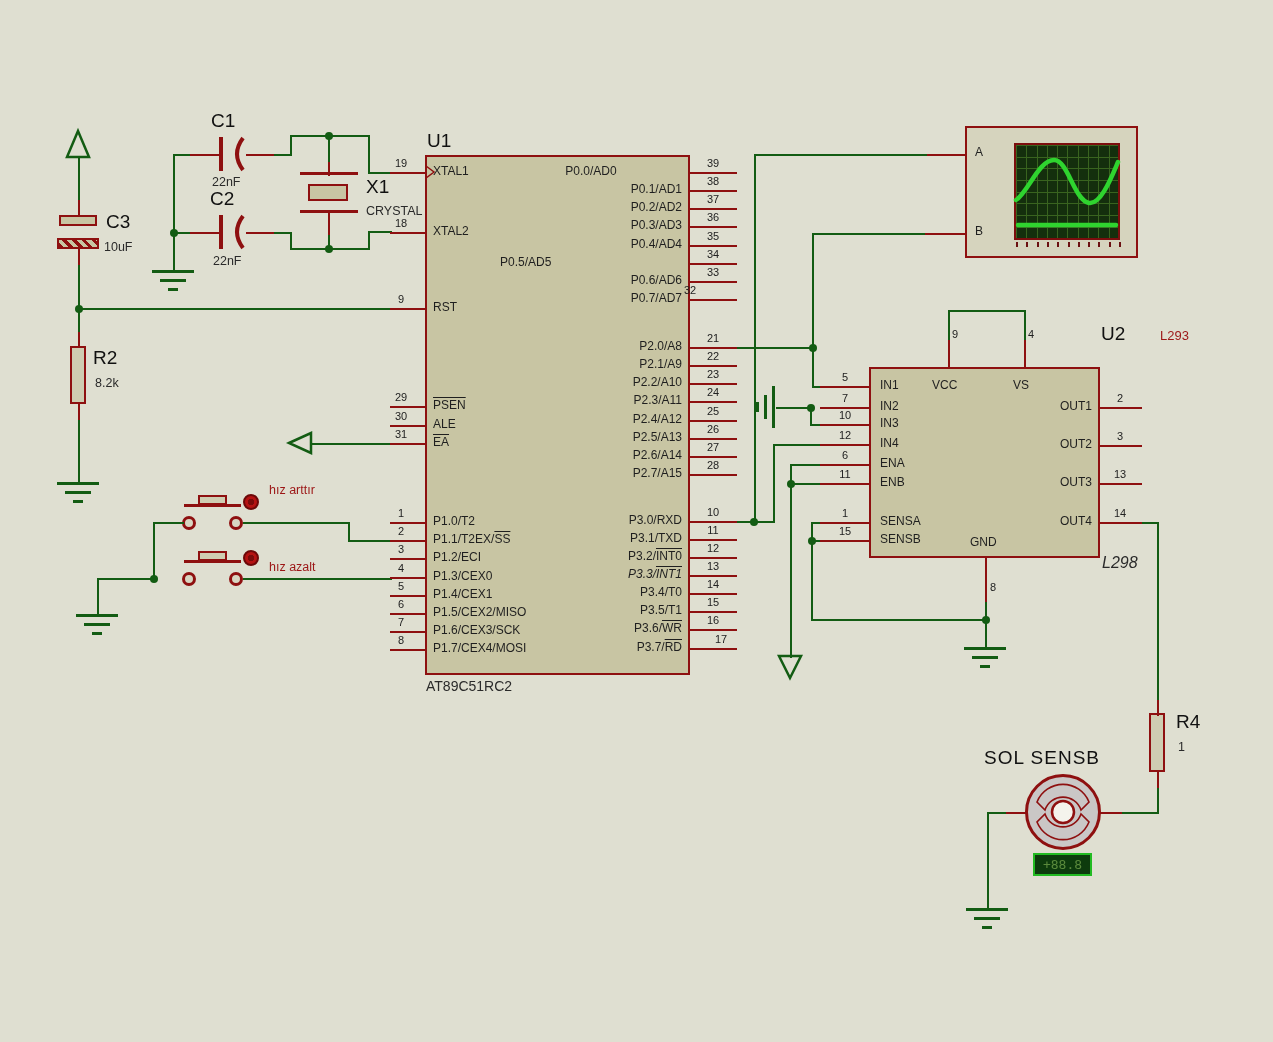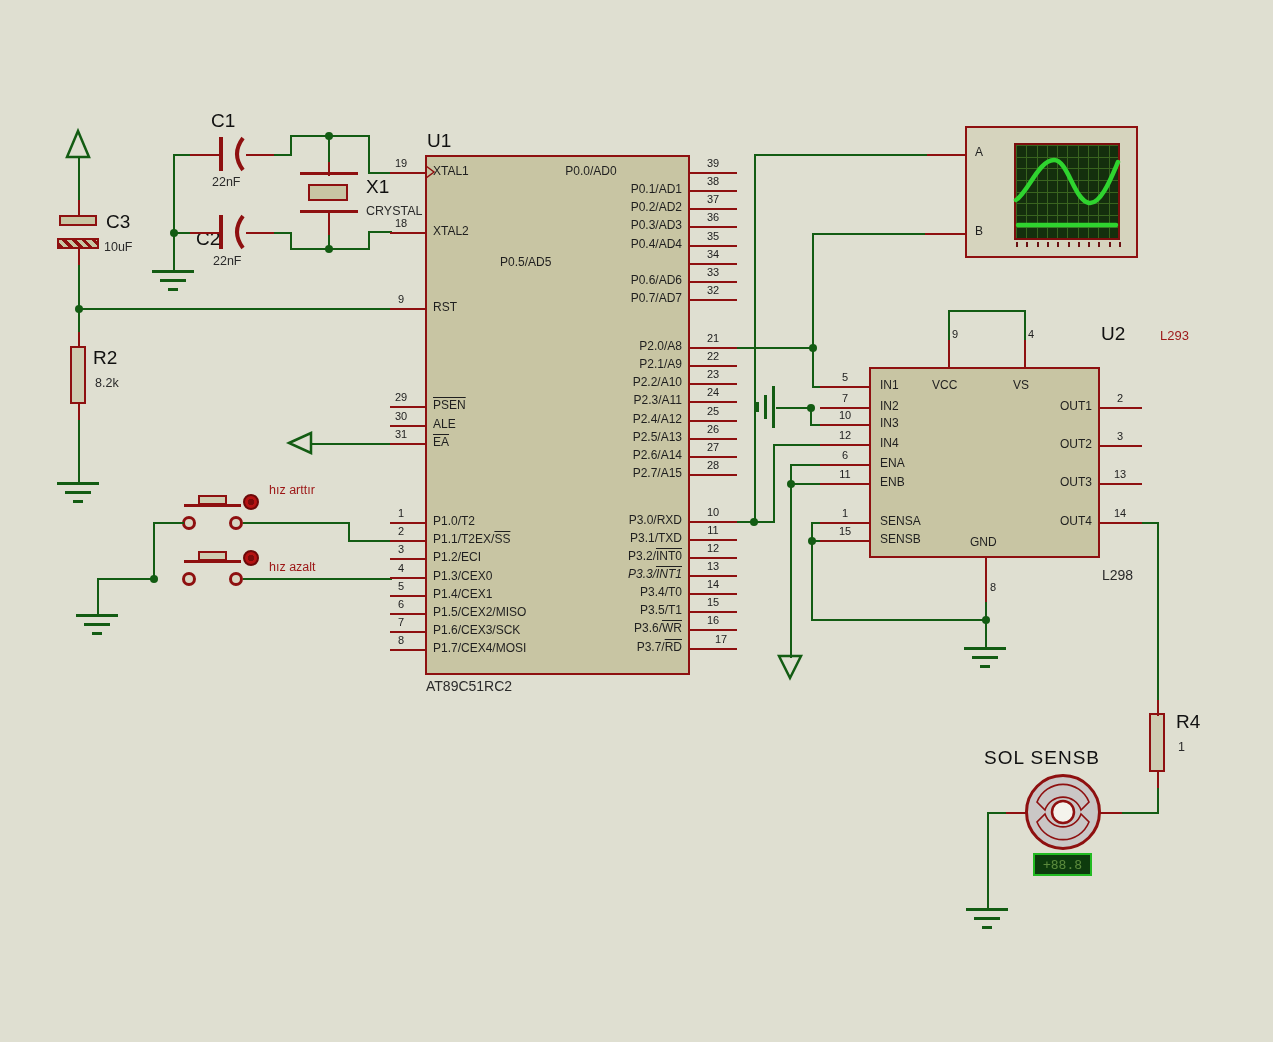--- a/index.html
+++ b/index.html
@@ -47,40 +47,40 @@
   <div class="ref" style="left:427px;top:131px;">U1</div>
   <div class="val" style="left:426px;top:679px;font-size:14px;">AT89C51RC2</div>
 
   <svg style="left:426px;top:166px;" width="10" height="12">
     <polygon points="0,0 8,6 0,12" fill="none" stroke="#8e1010" stroke-width="1.5"></polygon>
   </svg>
 
   <div class="chip" style="left:869px;top:367px;width:231px;height:191px;"></div>
   <div class="ref" style="left:1101px;top:324px;">U2</div>
   <div class="rlabel" style="left:1160px;top:329px;font-size:13px;">L293</div>
-  <div class="val" style="left:1102px;top:568px;font-size:14px;">L298</div>
+  <div class="val" style="left:1102px;top:556px;font-size:16px;font-style:italic;">L298</div>
 
   <div class="lead" style="left:300px;top:172px;width:58px;height:3px;"></div>
   <div class="lead" style="left:300px;top:210px;width:58px;height:3px;"></div>
   <div class="part-rect" style="left:308px;top:184px;width:40px;height:17px;background:#c8c5a3;"></div>
   <div class="ref" style="left:366px;top:177px;">X1</div>
   <div class="val" style="left:366px;top:204px;">CRYSTAL</div>
 
   <div class="cap-bar" style="left:219px;top:137px;"></div>
   <svg style="left:231px;top:137px;" width="14" height="34">
     <path d="M12,1 Q0,17 12,33" stroke="#8e1010" stroke-width="4" fill="none"></path>
   </svg>
   <div class="ref" style="left:211px;top:111px;">C1</div>
   <div class="val" style="left:212px;top:175px;">22nF</div>
 
   <div class="cap-bar" style="left:219px;top:215px;"></div>
   <svg style="left:231px;top:215px;" width="14" height="34">
     <path d="M12,1 Q0,17 12,33" stroke="#8e1010" stroke-width="4" fill="none"></path>
   </svg>
-  <div class="ref" style="left:196px;top:189px;margin-top:40px;">C2</div>
+  <div class="ref" style="left:210px;top:189px;">C2</div>
   <div class="val" style="left:213px;top:254px;">22nF</div>
 
   <div class="part-rect" style="left:59px;top:215px;width:38px;height:11px;background:#c8c5a3;"></div>
   <div class="part-rect" style="left:57px;top:238px;width:42px;height:11px;
        background:repeating-linear-gradient(45deg,#8e1010 0 3px,#c8c5a3 3px 7px);"></div>
   <div class="ref" style="left:106px;top:212px;">C3</div>
   <div class="val" style="left:104px;top:240px;">10uF</div>
 
   <div class="part-rect" style="left:70px;top:346px;width:16px;height:58px;"></div>
   <div class="ref" style="left:93px;top:348px;">R2</div>
@@ -300,21 +300,21 @@
     <div class="lead" style="left: 690px; top: 245px; width: 47px; height: 2px;"></div>
     <div class="pin-num" style="left: 691px; top: 230px; width: 44px; text-align: center;">35</div>
     <div class="pin-name" style="left: 500px; top: 238px; width: 182px; text-align: right;"><span>P0.4/AD4</span></div>
     <div class="lead" style="left: 690px; top: 263px; width: 47px; height: 2px;"></div>
     <div class="pin-num" style="left: 691px; top: 248px; width: 44px; text-align: center;">34</div>
     <div class="pin-name" style="left: 500px; top: 256px; width: 182px; "><span>P0.5/AD5</span></div>
     <div class="lead" style="left: 690px; top: 281px; width: 47px; height: 2px;"></div>
     <div class="pin-num" style="left: 691px; top: 266px; width: 44px; text-align: center;">33</div>
     <div class="pin-name" style="left: 500px; top: 274px; width: 182px; text-align: right;"><span>P0.6/AD6</span></div>
     <div class="lead" style="left: 690px; top: 299px; width: 47px; height: 2px;"></div>
-    <div class="pin-num" style="left: 691px; top: 284px; width: 44px; text-align: center;">32</div>
+    <div class="pin-num" style="left: 668px; top: 284px; width: 44px; text-align: center;">32</div>
     <div class="pin-name" style="left: 500px; top: 292px; width: 182px; text-align: right;"><span>P0.7/AD7</span></div>
     <div class="lead" style="left: 690px; top: 347px; width: 47px; height: 2px;"></div>
     <div class="pin-num" style="left: 691px; top: 332px; width: 44px; text-align: center;">21</div>
     <div class="pin-name" style="left: 500px; top: 340px; width: 182px; text-align: right;"><span>P2.0/A8</span></div>
     <div class="lead" style="left: 690px; top: 365px; width: 47px; height: 2px;"></div>
     <div class="pin-num" style="left: 691px; top: 350px; width: 44px; text-align: center;">22</div>
     <div class="pin-name" style="left: 500px; top: 358px; width: 182px; text-align: right;"><span>P2.1/A9</span></div>
     <div class="lead" style="left: 690px; top: 383px; width: 47px; height: 2px;"></div>
     <div class="pin-num" style="left: 691px; top: 368px; width: 44px; text-align: center;">23</div>
     <div class="pin-name" style="left: 500px; top: 376px; width: 182px; text-align: right;"><span>P2.2/A10</span></div>

